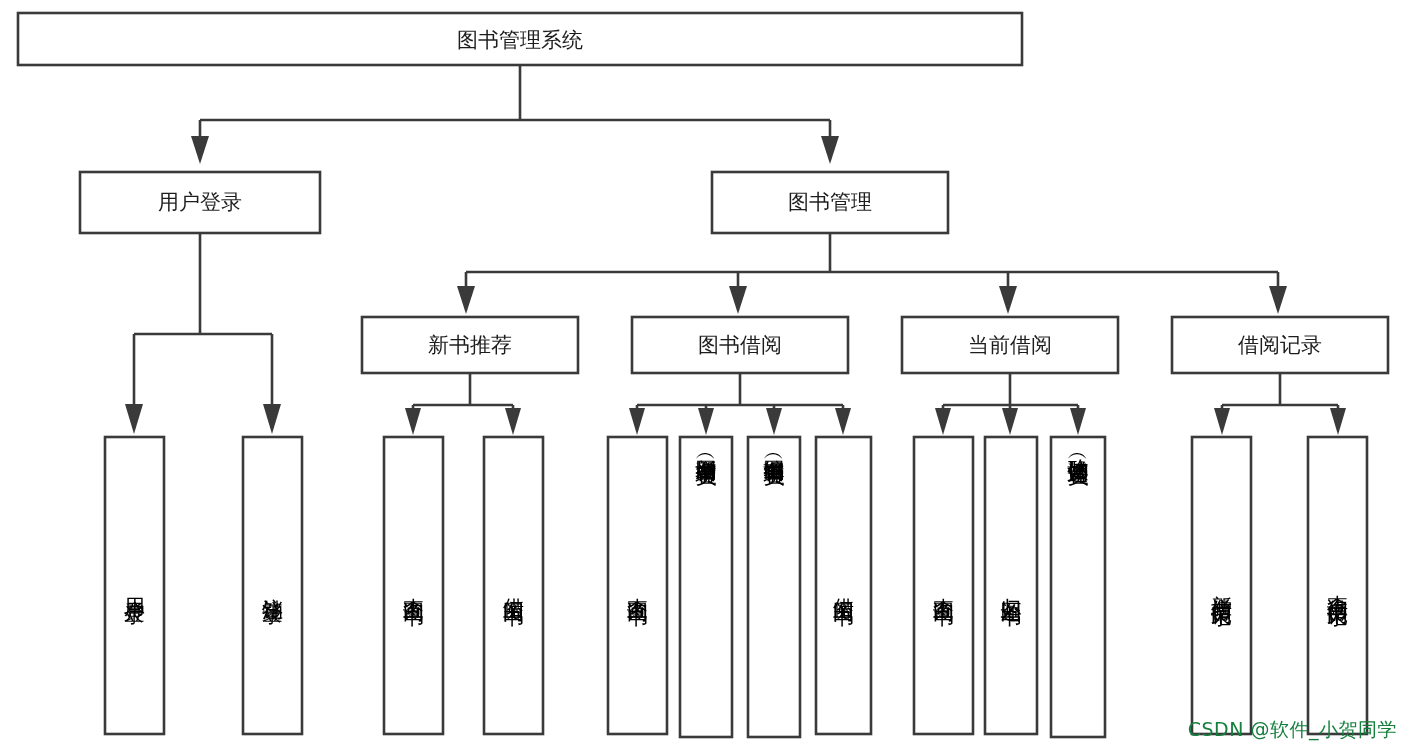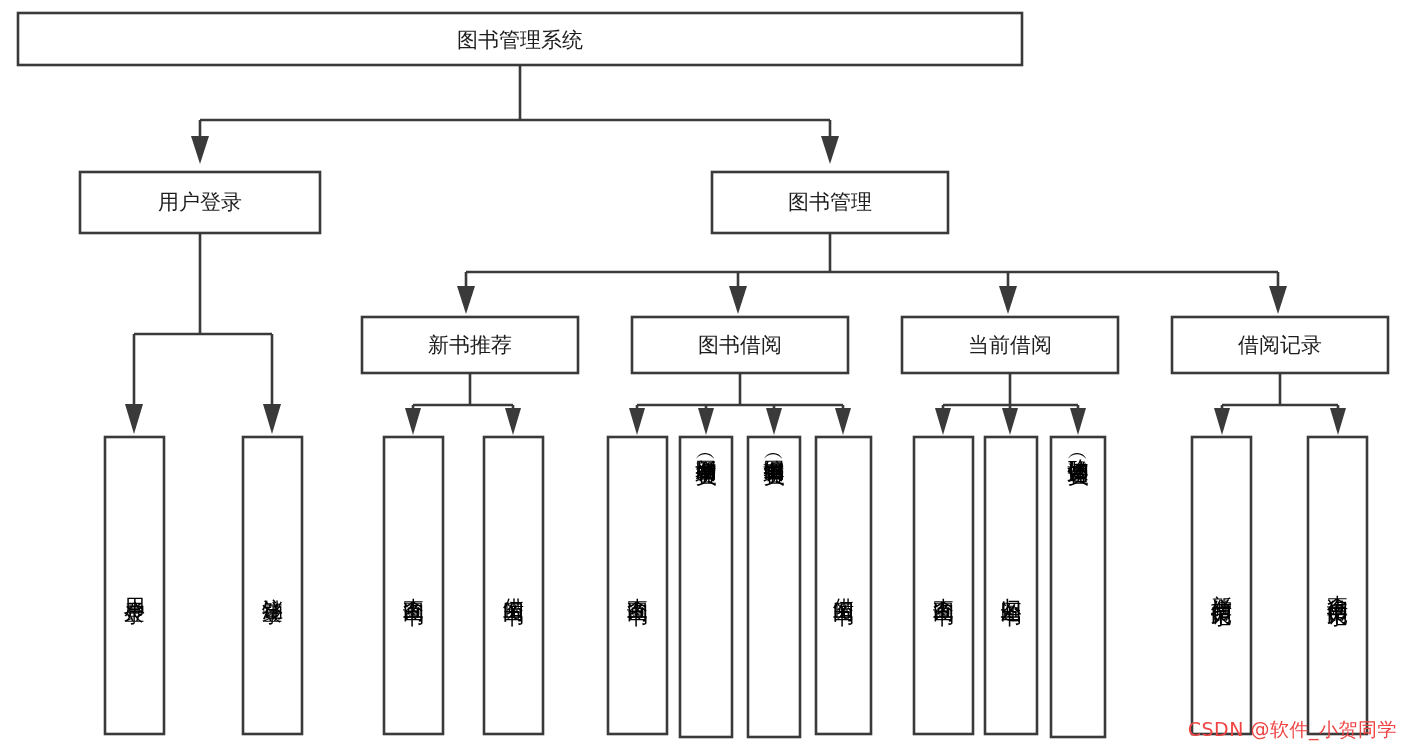--- a/index.html
+++ b/index.html
@@ -56,21 +56,21 @@
   .arrow-head {
     fill: #3a3a3a;
     stroke: none;
   }
   .watermark {
     position: absolute;
     right: 8px;
     bottom: 4px;
     font-family: "DejaVu Sans", "Liberation Sans", sans-serif;
     font-size: 19px;
-    color: #ef4444;
+    color: #15803d;
     white-space: nowrap;
     letter-spacing: 0.5px;
     pointer-events: none;
   }
 </style>
 </head>
 <body>
 
 <div id="diagram-root">
 

